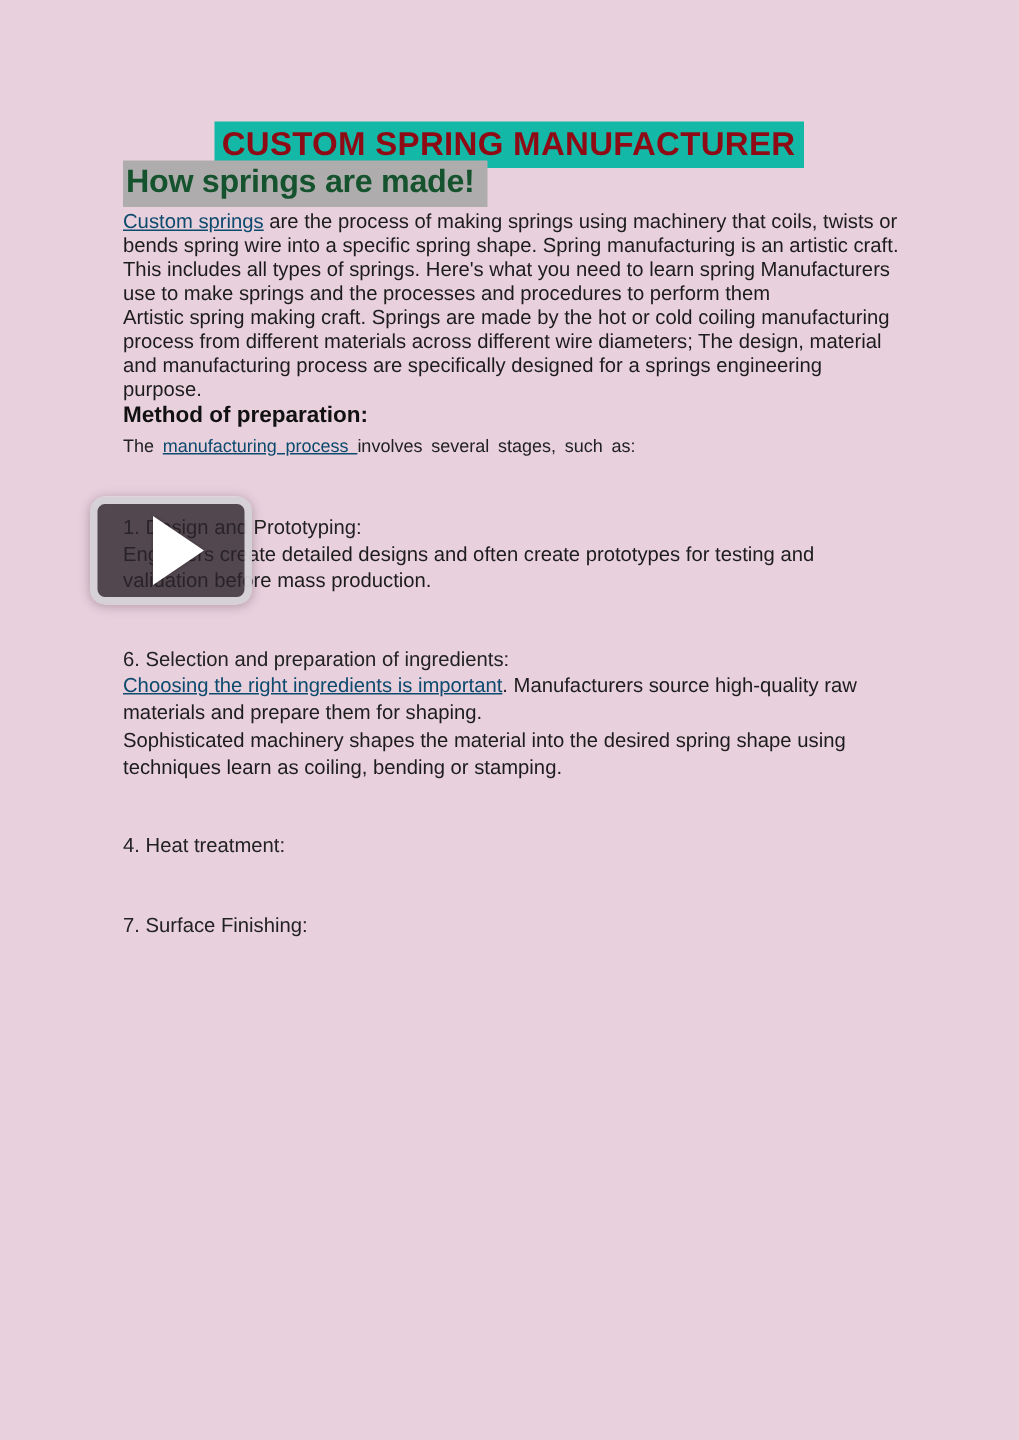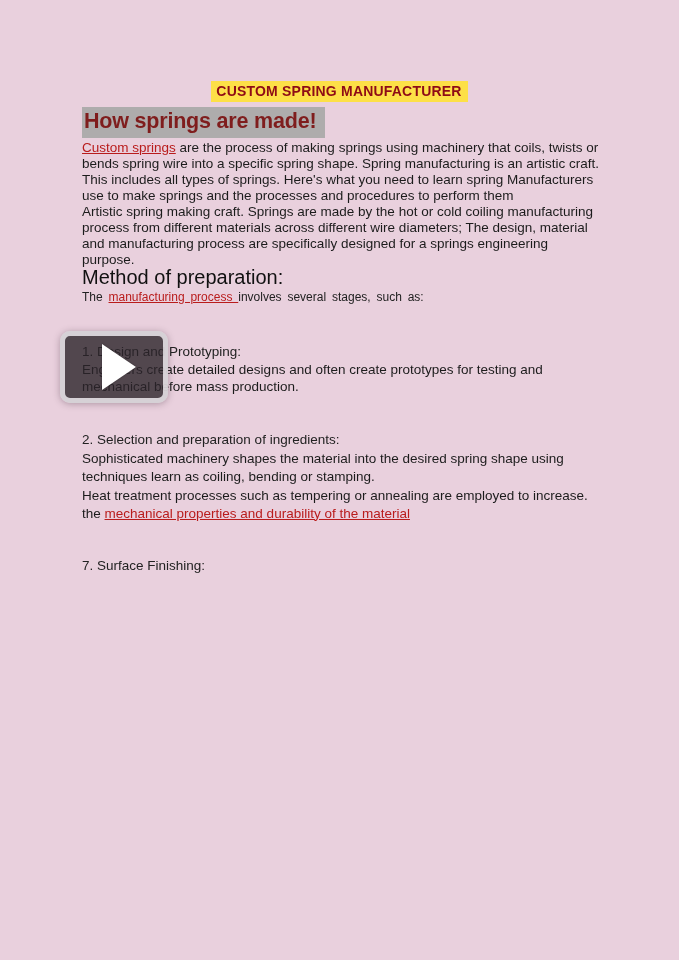--- a/index.html
+++ b/index.html
@@ -14,59 +14,59 @@
   }
   .title-row {
     position: absolute;
     top: 81px;
     left: 0;
     width: 100%;
     text-align: center;
   }
   .title {
     display: inline-block;
-    background: #fde047;
+    background: #14b8a6;
     color: #8e0b16;
-    font-size: 14px;
+    font-size: 22px;
     font-weight: bold;
     letter-spacing: 0.2px;
     padding: 2px 6px 3px 5px;
   }
   .subtitle-row {
     position: absolute;
     top: 107px;
     left: 82px;
   }
   .subtitle {
     display: inline-block;
     background: #aeacac;
-    color: #7f1d1d;
+    color: #14532d;
     font-size: 21.5px;
     font-weight: bold;
     padding: 2px 9px 4px 2px;
     letter-spacing: -0.2px;
   }
   .content {
     position: absolute;
     top: 140px;
     left: 82px;
     width: 517px;
     font-size: 13.5px;
     line-height: 16px;
   }
   .content p { margin: 0; }
   a.doc-link {
-    color: #b91c1c;
+    color: #0c4a6e;
     text-decoration: underline;
     cursor: pointer;
   }
   .method-heading {
     margin-top: 25px;
-    font-size: 20px;
-    font-weight: normal;
+    font-size: 15px;
+    font-weight: bold;
     color: #111111;
     line-height: 18px;
   }
   .method-lead {
     margin-top: 3px;
     font-size: 12px;
     line-height: 22px;
     word-spacing: 2.5px;
     color: #222222;
   }
@@ -120,33 +120,34 @@
     <p>Artistic spring making craft. Springs are made by the hot or cold coiling manufacturing process from different materials across different wire diameters; The design, material and manufacturing process are specifically designed for a springs engineering purpose.</p>
 
     <p class="method-heading">Method of preparation:</p>
 
     <p class="method-lead"><span>The </span><a class="doc-link">manufacturing process </a><span>involves several stages, such as:</span></p>
 
     <div class="method-items">
 
       <div class="method-item first-item">
         <div class="item-label">1. Design and Prototyping:</div>
-        <div>Engineers create detailed designs and often create prototypes for testing and mechanical before mass production.</div>
+        <div>Engineers create detailed designs and often create prototypes for testing and validation before mass production.</div>
       </div>
 
       <div class="method-item">
-        <div class="item-label">2. Selection and preparation of ingredients:</div>
+        <div class="item-label">6. Selection and preparation of ingredients:</div>
+        <div><a class="doc-link">Choosing the right ingredients is important</a><span>. Manufacturers source high-quality raw materials and prepare them for shaping.</span></div>
       </div>
 
       <div class="method-item">
         <div>Sophisticated machinery shapes the material into the desired spring shape using techniques learn as coiling, bending or stamping.</div>
       </div>
 
       <div class="method-item">
-        <div><span>Heat treatment processes such as tempering or annealing are employed to increase. the </span><a class="doc-link">mechanical properties and durability of the material</a></div>
+        <div class="item-label">4. Heat treatment:</div>
       </div>
 
       <div class="method-item">
         <div class="item-label">7. Surface Finishing:</div>
       </div>
 
     </div>
   </div>
 
   <div class="play-overlay">

